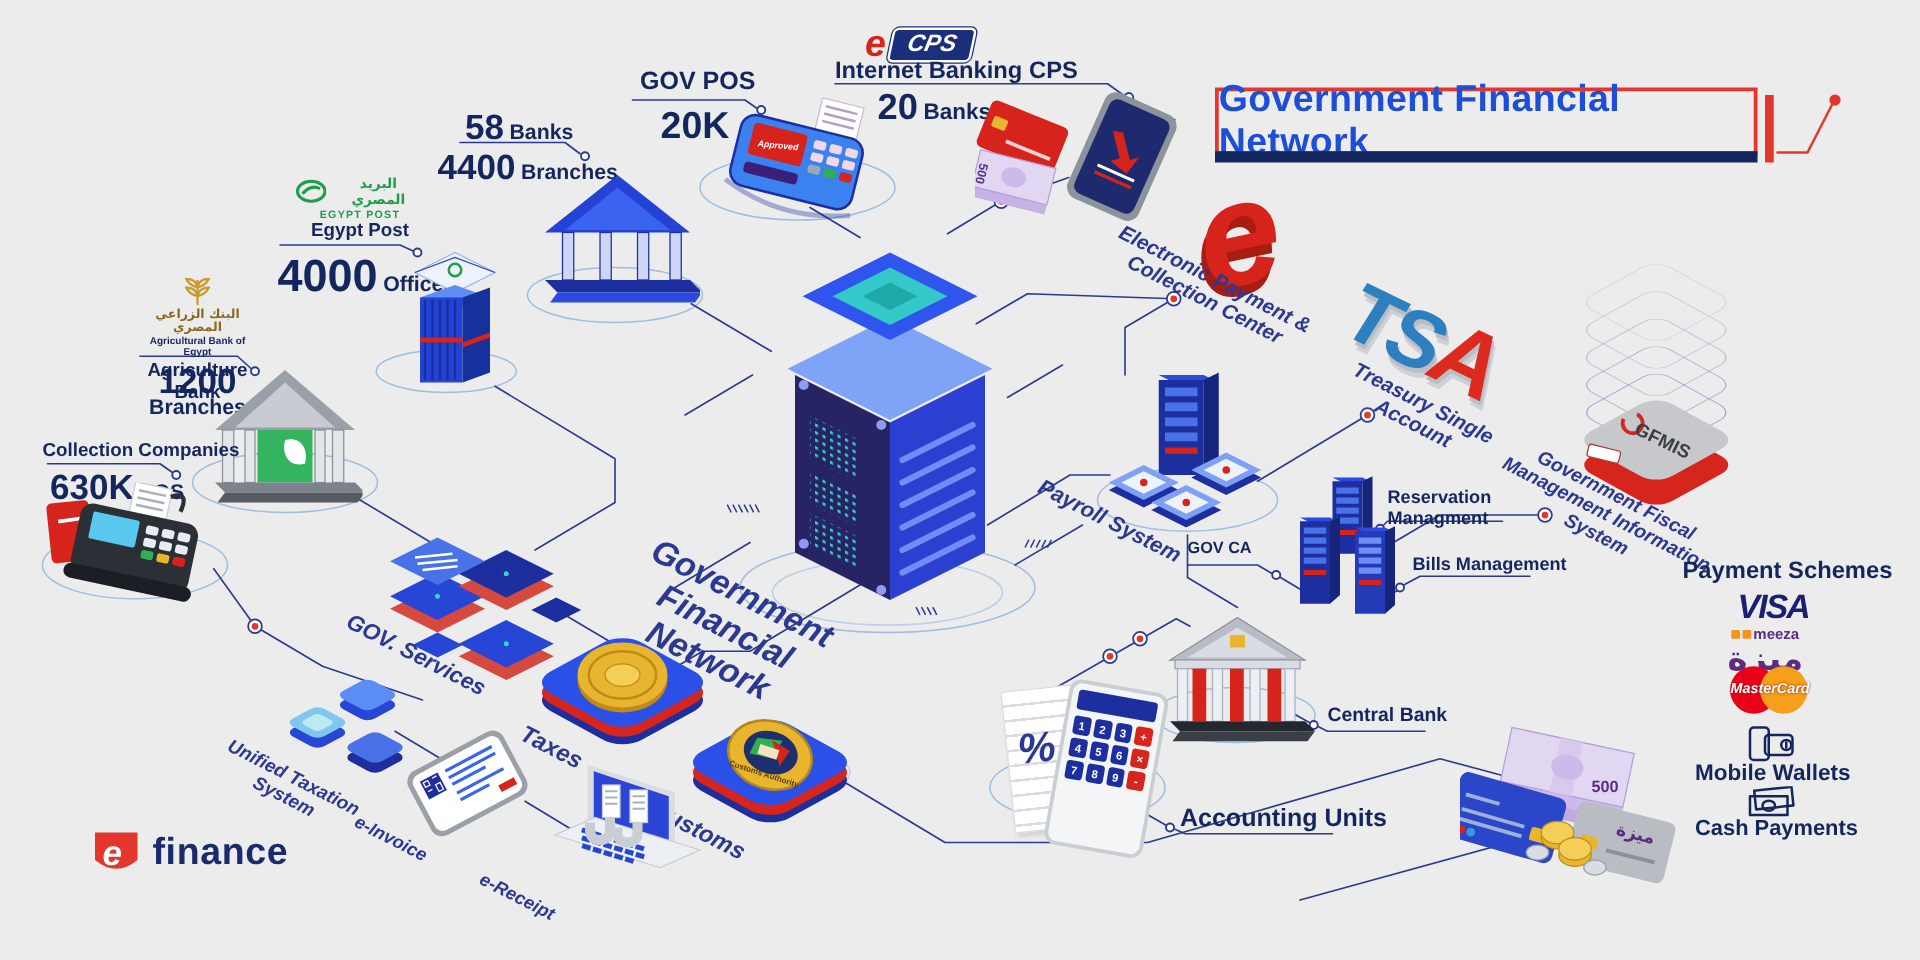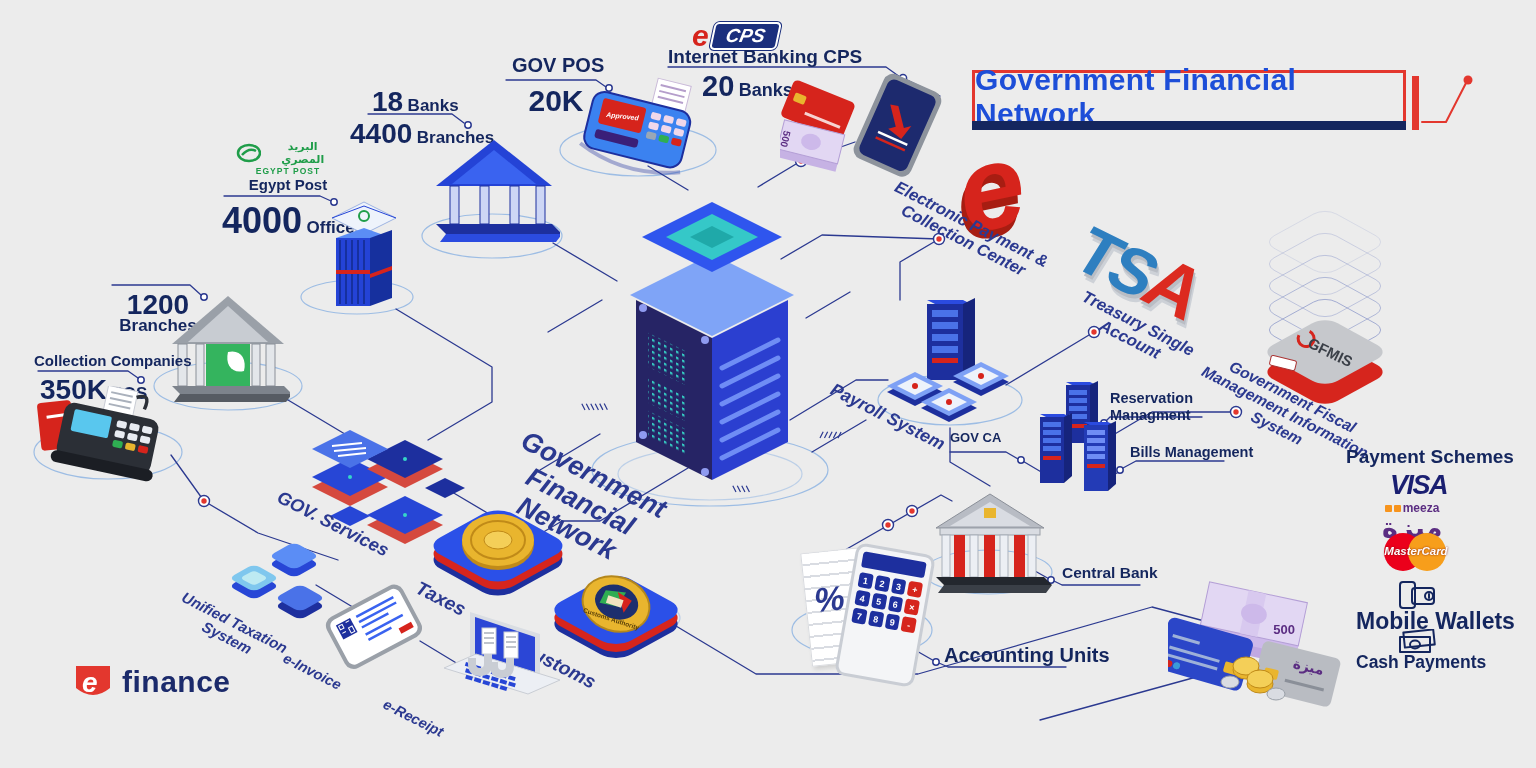--- a/index.html
+++ b/index.html
@@ -209,21 +209,21 @@
     </g>
     <g transform="translate(6,52) rotate(14)">
       <rect x="0" y="14" width="62" height="30" fill="#c6b2e4"></rect>
       <rect x="0" y="6" width="62" height="30" fill="#e2d7f3" stroke="#b49fd6"></rect>
       <ellipse cx="31" cy="21" rx="10" ry="8" fill="#cdb9ea"></ellipse>
       <text x="4" y="26" font-size="10" font-weight="bold" fill="#5b2d82" transform="rotate(90 8 20)">500</text>
     </g>
   </svg>
 
   <div class="abs" style="left:372px;top:86px">
-    <span class="num" style="font-size:28px">18</span>
+    <span class="num" style="font-size:28px">58</span>
     <span class="num" style="font-size:17px">Banks</span>
   </div>
   <div class="abs" style="left:350px;top:118px">
     <span class="num" style="font-size:28px">4400</span>
     <span class="num" style="font-size:17px">Branches</span>
   </div>
   <svg class="abs" style="left:428px;top:136px" width="132" height="112">
     <polygon points="66,4 124,50 8,50" fill="#2443d6"></polygon>
     <polygon points="66,14 108,48 24,48" fill="#3a63f0"></polygon>
     <g fill="#cdd6f5" stroke="#1d2f9e" stroke-width="1">
@@ -256,40 +256,48 @@
     <path d="M14,22 L46,10 L78,22" stroke="#2443d6" fill="none"></path>
     <circle cx="46" cy="20" r="5" fill="none" stroke="#1f9d49" stroke-width="2"></circle>
     <polygon points="18,42 46,32 74,42 46,52" fill="#5b8df5"></polygon>
     <rect x="18" y="42" width="34" height="68" fill="#2443d6"></rect>
     <polygon points="52,42 74,34 74,102 52,110" fill="#16309e"></polygon>
     <path d="M22,44 v64 M28,44 v64 M34,44 v64 M40,44 v64 M46,44 v64" stroke="#16309e" stroke-width="2"></path>
     <rect x="18" y="74" width="34" height="4" fill="#d6241c"></rect>
     <polygon points="52,78 74,70 74,74 52,82" fill="#d6241c"></polygon>
   </svg>
 
+  <div class="abs c" style="left:108px;top:222px;width:100px">
+    <svg width="26" height="24" style="margin:0 auto;display:block">
+      <path d="M13,2 v20 M13,8 q-7,-2 -9,-7 q8,0 9,7 M13,8 q7,-2 9,-7 q-8,0 -9,7 M13,15 q-7,-2 -9,-7 q8,0 9,7 M13,15 q7,-2 9,-7 q-8,0 -9,7" stroke="#c99a2e" stroke-width="1.8" fill="none"></path>
+    </svg>
+    <div style="font-family:'DejaVu Sans',sans-serif;color:#8a6a1f;font-size:10px;font-weight:bold">البنك الزراعي المصري</div>
+    <div class="b" style="font-size:8px">Agricultural Bank of Egypt</div>
+    <div class="b" style="font-size:15px;margin-top:2px">Agriculture Bank</div>
+  </div>
   <div class="ct c" style="left:118px;top:289px;width:80px;font-size:28px">1200</div>
   <div class="ct c" style="left:118px;top:316px;width:80px;font-size:17px">Branches</div>
   <svg class="abs" style="left:166px;top:292px" width="124" height="112">
     <polygon points="62,4 118,52 6,52" fill="#9aa0a8"></polygon>
     <polygon points="62,14 102,50 22,50" fill="#c8ccd2"></polygon>
     <rect x="40" y="52" width="44" height="42" fill="#34b45e"></rect>
     <path d="M62,60 c12,-3 19,6 16,19 c-12,3 -19,-6 -16,-19 z" fill="#fff"></path>
     <g fill="#e3e6ea" stroke="#8a8f98">
       <rect x="12" y="52" width="9" height="42"></rect>
         <rect x="100" y="52" width="9" height="42"></rect>
       <rect x="30" y="52" width="8" height="42"></rect>
         <rect x="86" y="52" width="8" height="42"></rect>
     </g>
     <polygon points="6,94 118,94 126,102 14,102" fill="#7d838c"></polygon>
     <polygon points="14,102 126,102 120,110 8,110" fill="#565b63"></polygon>
   </svg>
 
   <div class="ct" style="left:34px;top:352px;font-size:15px">Collection Companies</div>
   <div class="abs" style="left:40px;top:374px">
-    <span class="num" style="font-size:28px">350K</span>
+    <span class="num" style="font-size:28px">630K</span>
     <span class="num" style="font-size:17px">POS</span>
   </div>
   <svg class="abs" style="left:36px;top:386px" width="140" height="100">
     <g transform="rotate(12 70 50)">
       <rect x="2" y="26" width="34" height="48" rx="4" fill="#d6241c" transform="rotate(-18 19 50)"></rect>
       <path d="M8,44 l22,-8" stroke="#fff" stroke-width="3"></path>
       <rect x="62" y="0" width="30" height="30" fill="#fff" stroke="#c9ccd4"></rect>
       <path d="M66,6 h22 M66,12 h22 M66,18 h22" stroke="#aab1bc" stroke-width="2"></path>
       <path d="M92,6 q14,-8 10,10" stroke="#2b2f36" stroke-width="3.5" fill="none"></path>
       <rect x="24" y="24" width="96" height="56" rx="10" fill="#2b2f36"></rect>
@@ -496,21 +504,21 @@
     <div class="c1"></div>
       <div class="c2"></div>
     <div class="mtxt">MasterCard</div>
   </div>
   <svg class="abs" style="left:1398px;top:580px" width="40" height="30">
     <rect x="2" y="2" width="15" height="26" rx="3" class="oline"></rect>
     <rect x="14" y="8" width="22" height="16" rx="3" class="oline" fill="#ececec"></rect>
     <circle cx="31" cy="16" r="4" class="oline"></circle>
       <path d="M31,14 v4" class="oline"></path>
   </svg>
-  <div class="ct" style="left:1356px;top:608px;font-size:23px">Mobile Wallets</div>
+  <div class="ct" style="left:1356px;top:608px;font-size:18px">Mobile Wallets</div>
   <svg class="abs" style="left:1396px;top:629px" width="42" height="26">
     <rect x="8" y="2" width="30" height="15" class="oline" transform="rotate(-6 23 9)" fill="#ececec"></rect>
     <rect x="4" y="8" width="30" height="15" class="oline" fill="#ececec"></rect>
     <ellipse cx="19" cy="15.5" rx="5" ry="4" class="oline"></ellipse>
   </svg>
   <div class="ct" style="left:1356px;top:652px;font-size:17.5px">Cash Payments</div>
 
   <svg class="abs" style="left:1168px;top:578px" width="190" height="135">
     <g transform="translate(42,2) rotate(12)">
       <rect x="0" y="22" width="100" height="44" fill="#c0a8e2"></rect>

